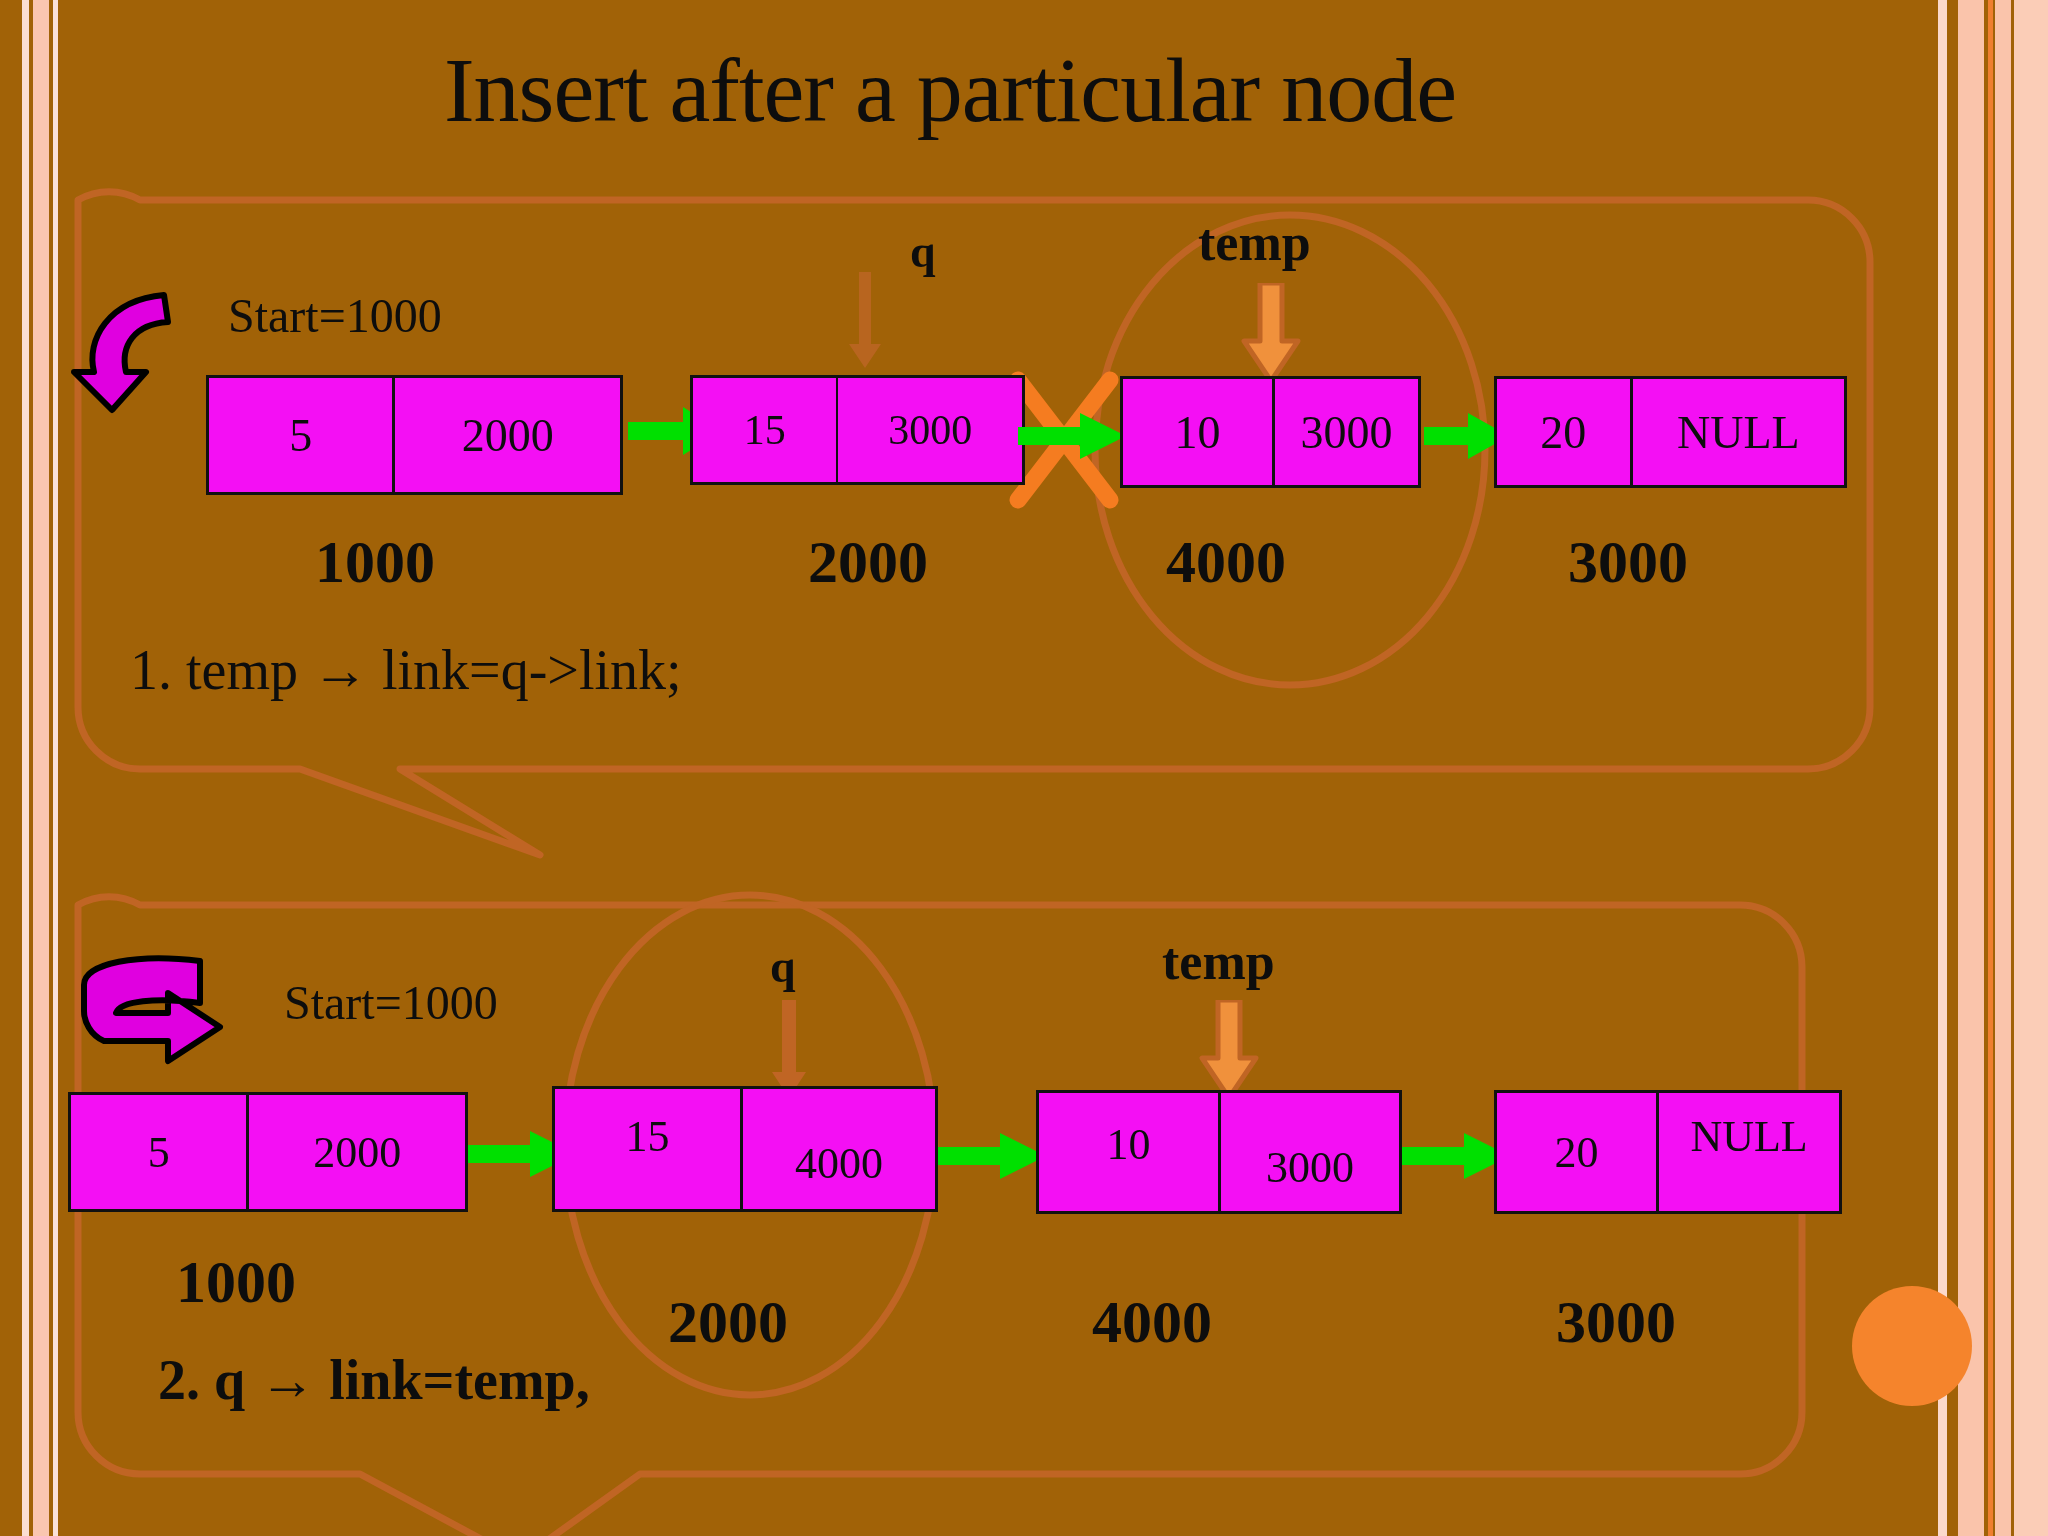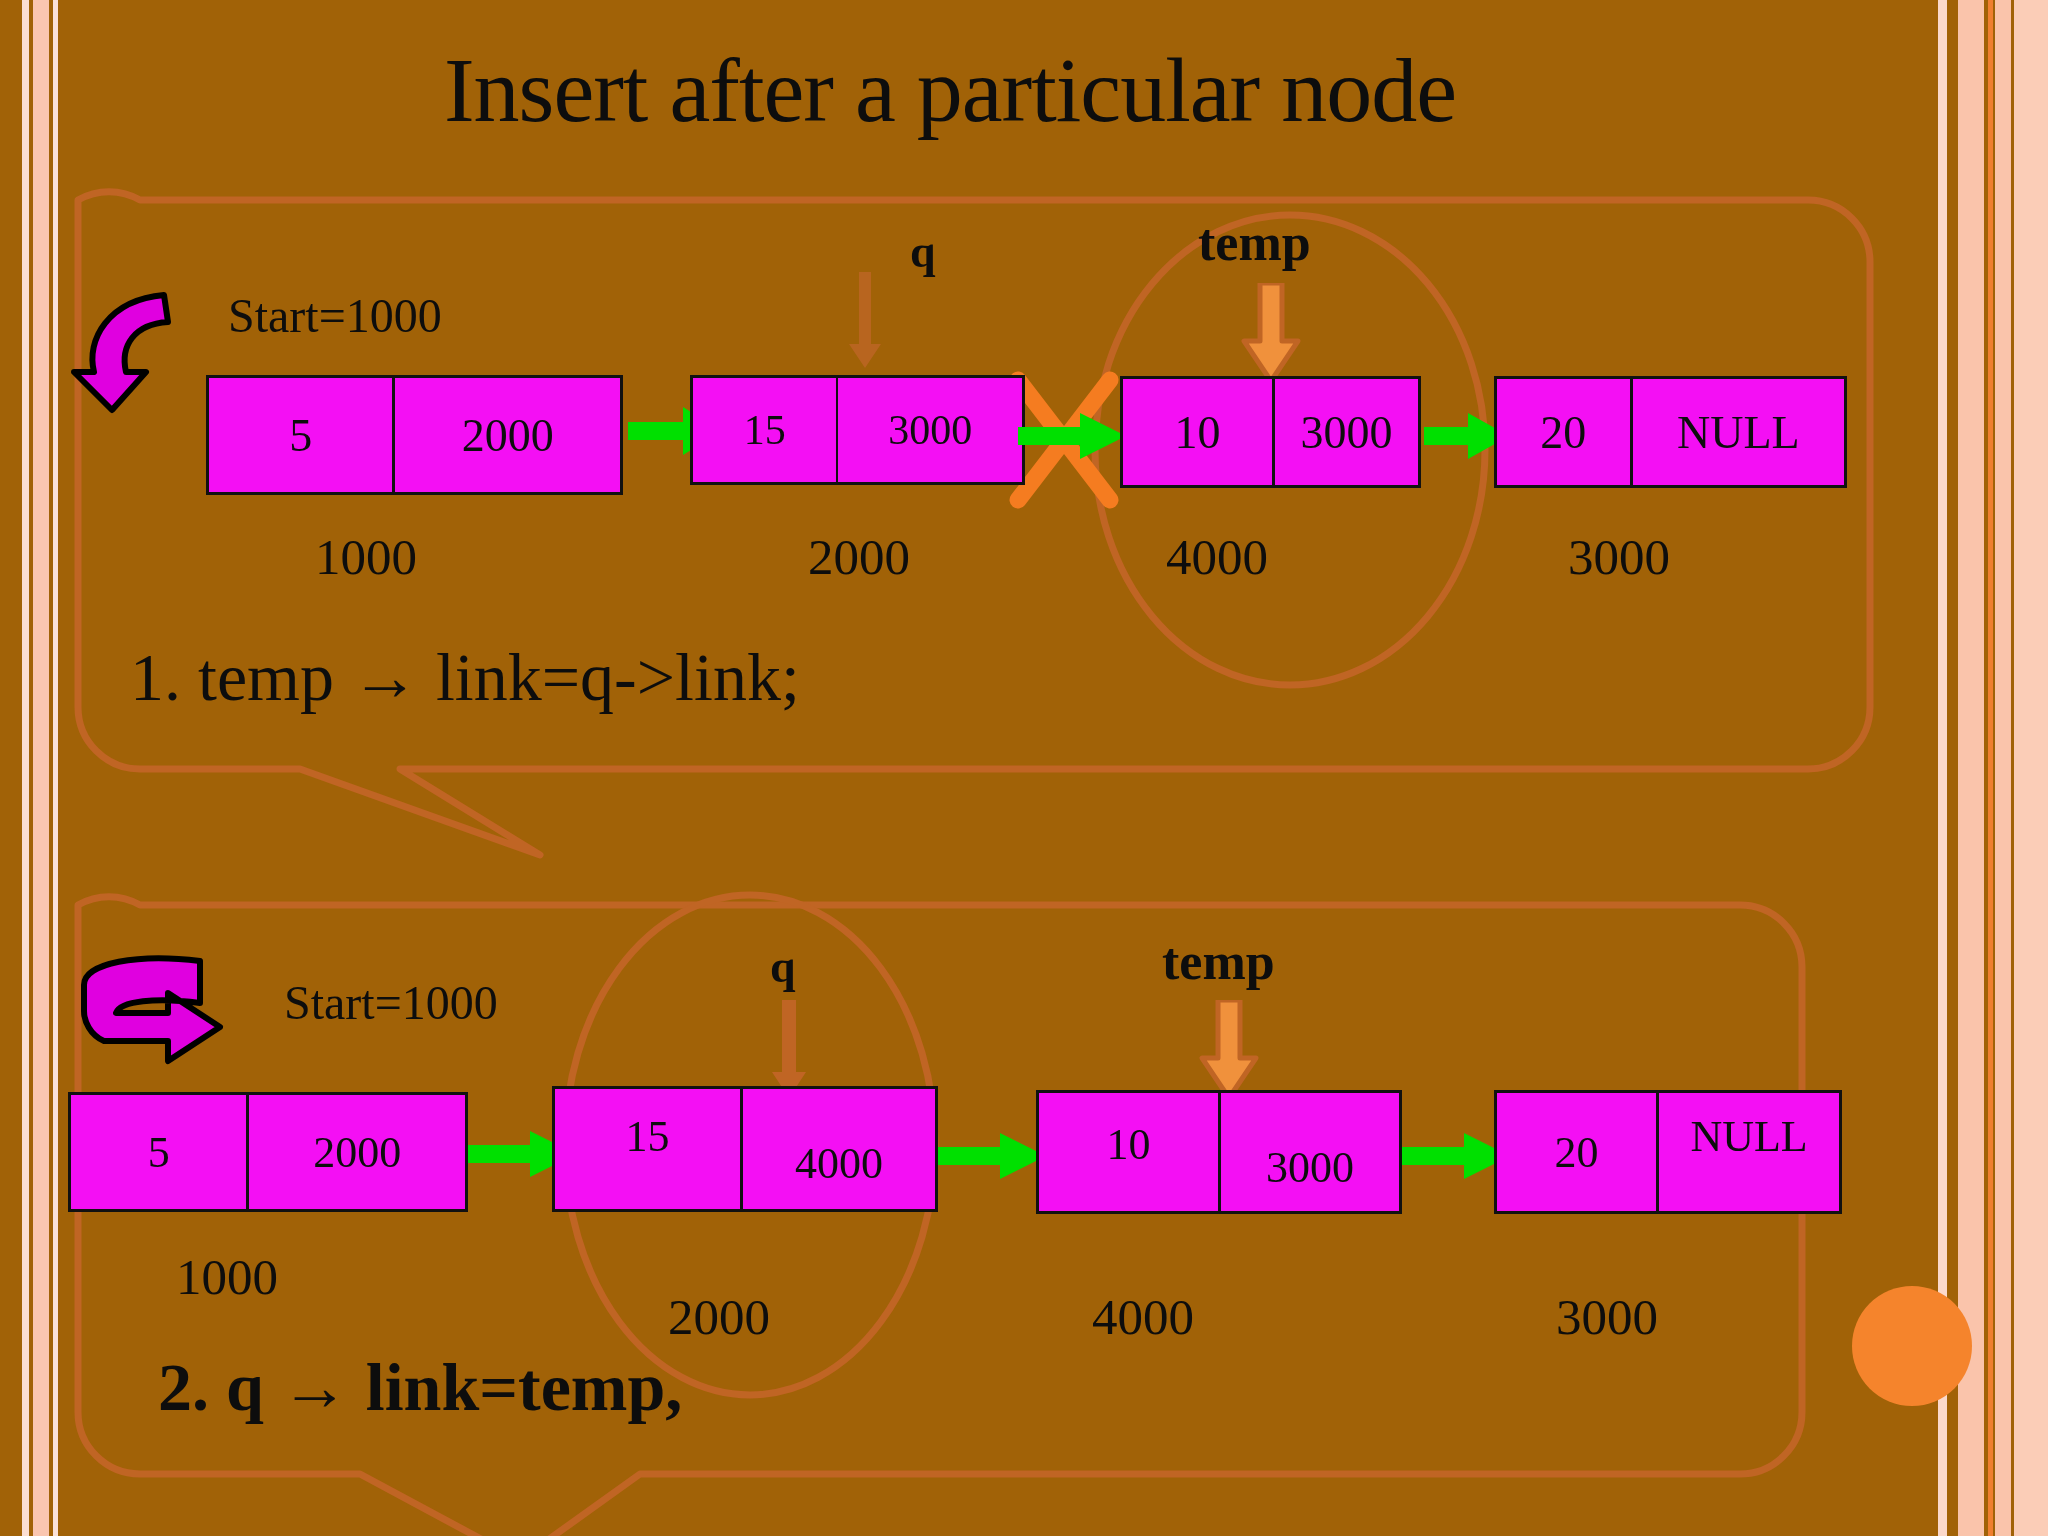--- a/index.html
+++ b/index.html
@@ -94,23 +94,23 @@
   .parrow { position: absolute; }
 
   
   .lbl {
     position: absolute;
     color: #0d0d0d;
     white-space: nowrap;
     font-family: "Liberation Serif", "DejaVu Serif", serif;
   }
 
-  .addr { font-size: 51px; }
+  .addr { font-size: 60px; font-weight: bold; }
   .startlbl { font-size: 48px; }
-  .steptext { font-size: 68px; }
+  .steptext { font-size: 56px; }
   .ptrname { font-size: 46px; font-weight: bold; }
 
   
   .purple-arrow { position: absolute; }
 </style>
 </head>
 <body>
 
 <div id="slide">
 

